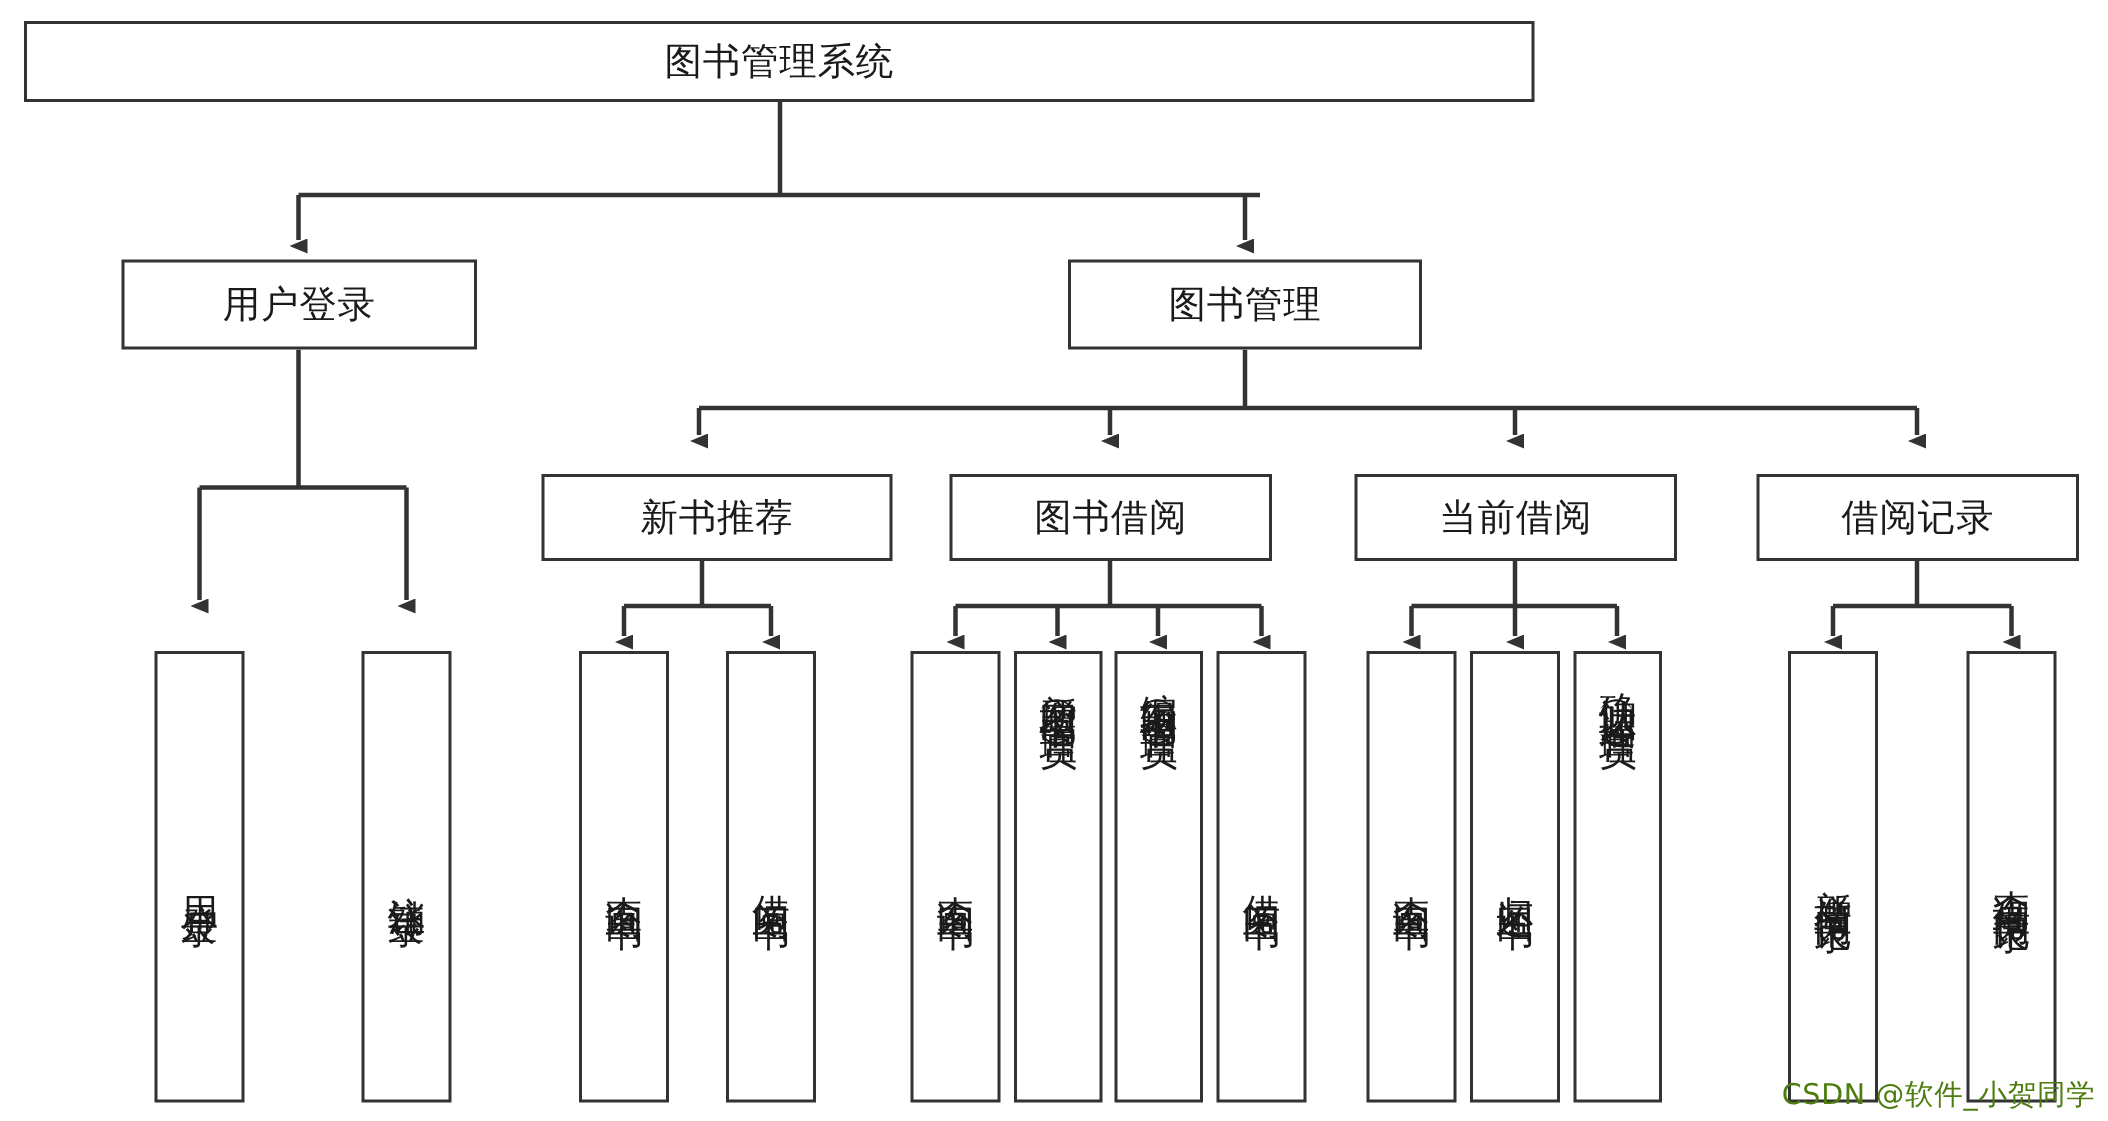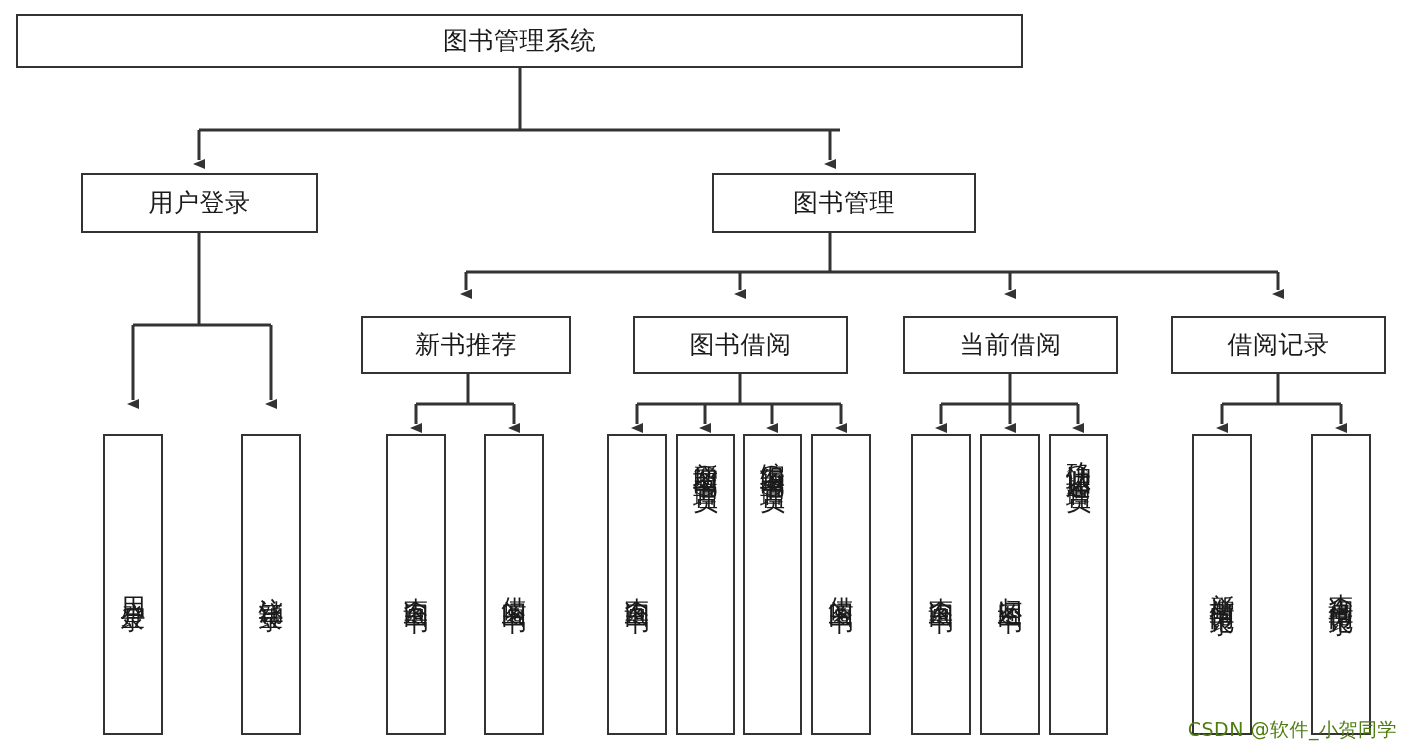--- a/index.html
+++ b/index.html
@@ -131,25 +131,25 @@
     </g>
   </svg>
 
   <div class="node root horiz" style="left:16px; top:14px; width:1007px; height:54px;">
     <span class="lbl">图书管理系统</span>
   </div>
 
   <div class="node horiz" style="left:81px; top:173px; width:237px; height:60px;">
     <span class="lbl">用户登录</span>
   </div>
-  <div class="node horiz" style="left:712px; top:173px; width:264px; height:60px;">
+  <div class="node horiz" style="left:712px; top:173px; width:236px; height:60px;">
     <span class="lbl">图书管理</span>
   </div>
 
-  <div class="node horiz" style="left:361px; top:316px; width:210px; height:58px;">
+  <div class="node horiz" style="left:361px; top:316px; width:234px; height:58px;">
     <span class="lbl">新书推荐</span>
   </div>
   <div class="node horiz" style="left:633px; top:316px; width:215px; height:58px;align-items:center;">
     <span class="lbl">图书借阅</span>
   </div>
   <div class="node horiz" style="left:903px; top:316px; width:215px; height:58px;">
     <span class="lbl">当前借阅</span>
   </div>
   <div class="node horiz" style="left:1171px; top:316px; width:215px; height:58px;">
     <span class="lbl">借阅记录</span>

